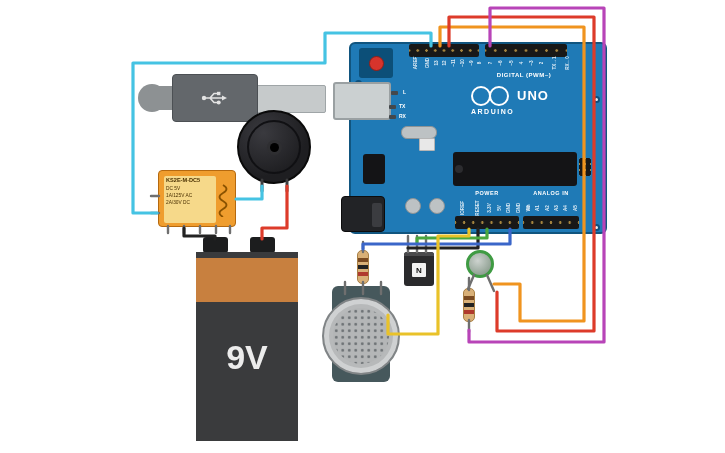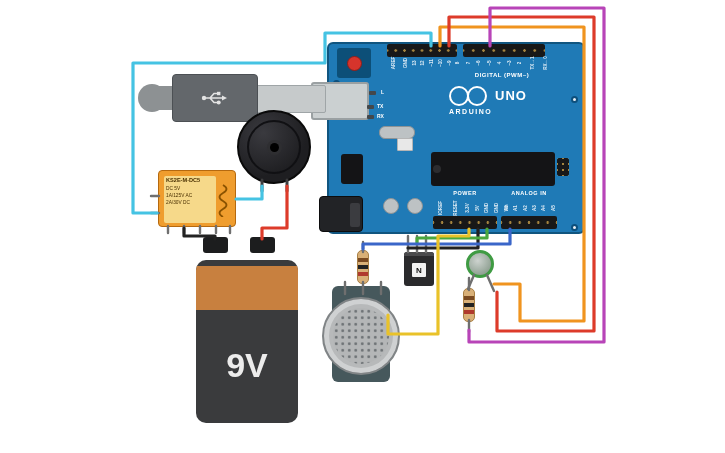--- a/index.html
+++ b/index.html
@@ -30,41 +30,41 @@
   .lead{fill:none;stroke:#6f6f6f;stroke-width:2.4px;stroke-linecap:round}
   .lead.dark{stroke:#3c3c3e;stroke-width:3px}
 </style>
 </head>
 <body>
 
 <div id="canvas">
 
   <div class="a" style="left:203px;top:237px;width:25px;height:16px;background:#1c1d1e;border-radius:3px"></div>
   <div class="a" style="left:250px;top:237px;width:25px;height:16px;background:#1c1d1e;border-radius:3px"></div>
-  <div class="a" style="left:196px;top:260px;width:102px;height:163px;background:#3a3b3d;border-radius:10px;overflow:hidden">
+  <div class="a" style="left:196px;top:252px;width:102px;height:189px;background:#3a3b3d;border-radius:0;overflow:hidden">
     <div class="a" style="left:0;top:6px;width:102px;height:44px;background:#c8803f"></div>
     <div class="a" style="left:0;top:86px;width:102px;text-align:center;color:#ececec;font-size:34px;font-weight:bold">9V</div>
   </div>
 
   <div class="a" style="left:158px;top:170px;width:78px;height:57px;background:#ef9d2e;border:1px solid #b5690f;border-radius:4px">
     <div class="a" style="left:5px;top:5px;width:52px;height:47px;background:#f6d98a;border-radius:2px;padding:1px 2px;color:#4a3000">
       <div style="font-size:5.6px;font-weight:bold;white-space:nowrap">KS2E-M-DC5</div>
       <div style="font-size:4.8px;margin-top:3px">DC 5V</div>
       <div style="font-size:4.8px;margin-top:2px">1A/125V AC</div>
       <div style="font-size:4.8px;margin-top:2px">2A/30V DC</div>
     </div>
     <svg class="a" style="right:4px;top:12px" width="16" height="34" viewBox="0 0 16 34">
       <path d="M8 2 q7 4 0 8 q-7 4 0 8 q7 4 0 8 q-7 4 0 8" stroke="#8a5200" stroke-width="1.8" fill="none"></path>
     </svg>
   </div>
 
   <div class="a" style="left:138px;top:84px;width:28px;height:28px;background:#8d9193;border-radius:50%"></div>
   <div class="a" style="left:148px;top:86px;width:30px;height:24px;background:#8d9193;border-radius:6px"></div>
 
-  <div class="a" style="left:311px;top:40px;width:276px;height:196px">
+  <div class="a" style="left:333px;top:40px;width:276px;height:196px">
     <div class="a board" style="left:16px;top:2px;width:258px;height:192px"></div>
 
     <div class="hole" style="left:22px;top:40px"></div>
     <div class="hole" style="left:260px;top:56px"></div>
     <div class="hole" style="left:260px;top:184px"></div>
 
     <div class="a" style="left:0;top:42px;width:58px;height:38px;background:#cbd0d1;border:2px solid #9aa0a2;border-radius:3px"></div>
     <div class="a" style="left:8px;top:156px;width:44px;height:36px;background:#222326;border:1px solid #0c0c0d;border-radius:4px">
       <div class="a" style="left:30px;top:6px;width:10px;height:24px;background:#3b3c40;border-radius:2px"></div>
     </div>

